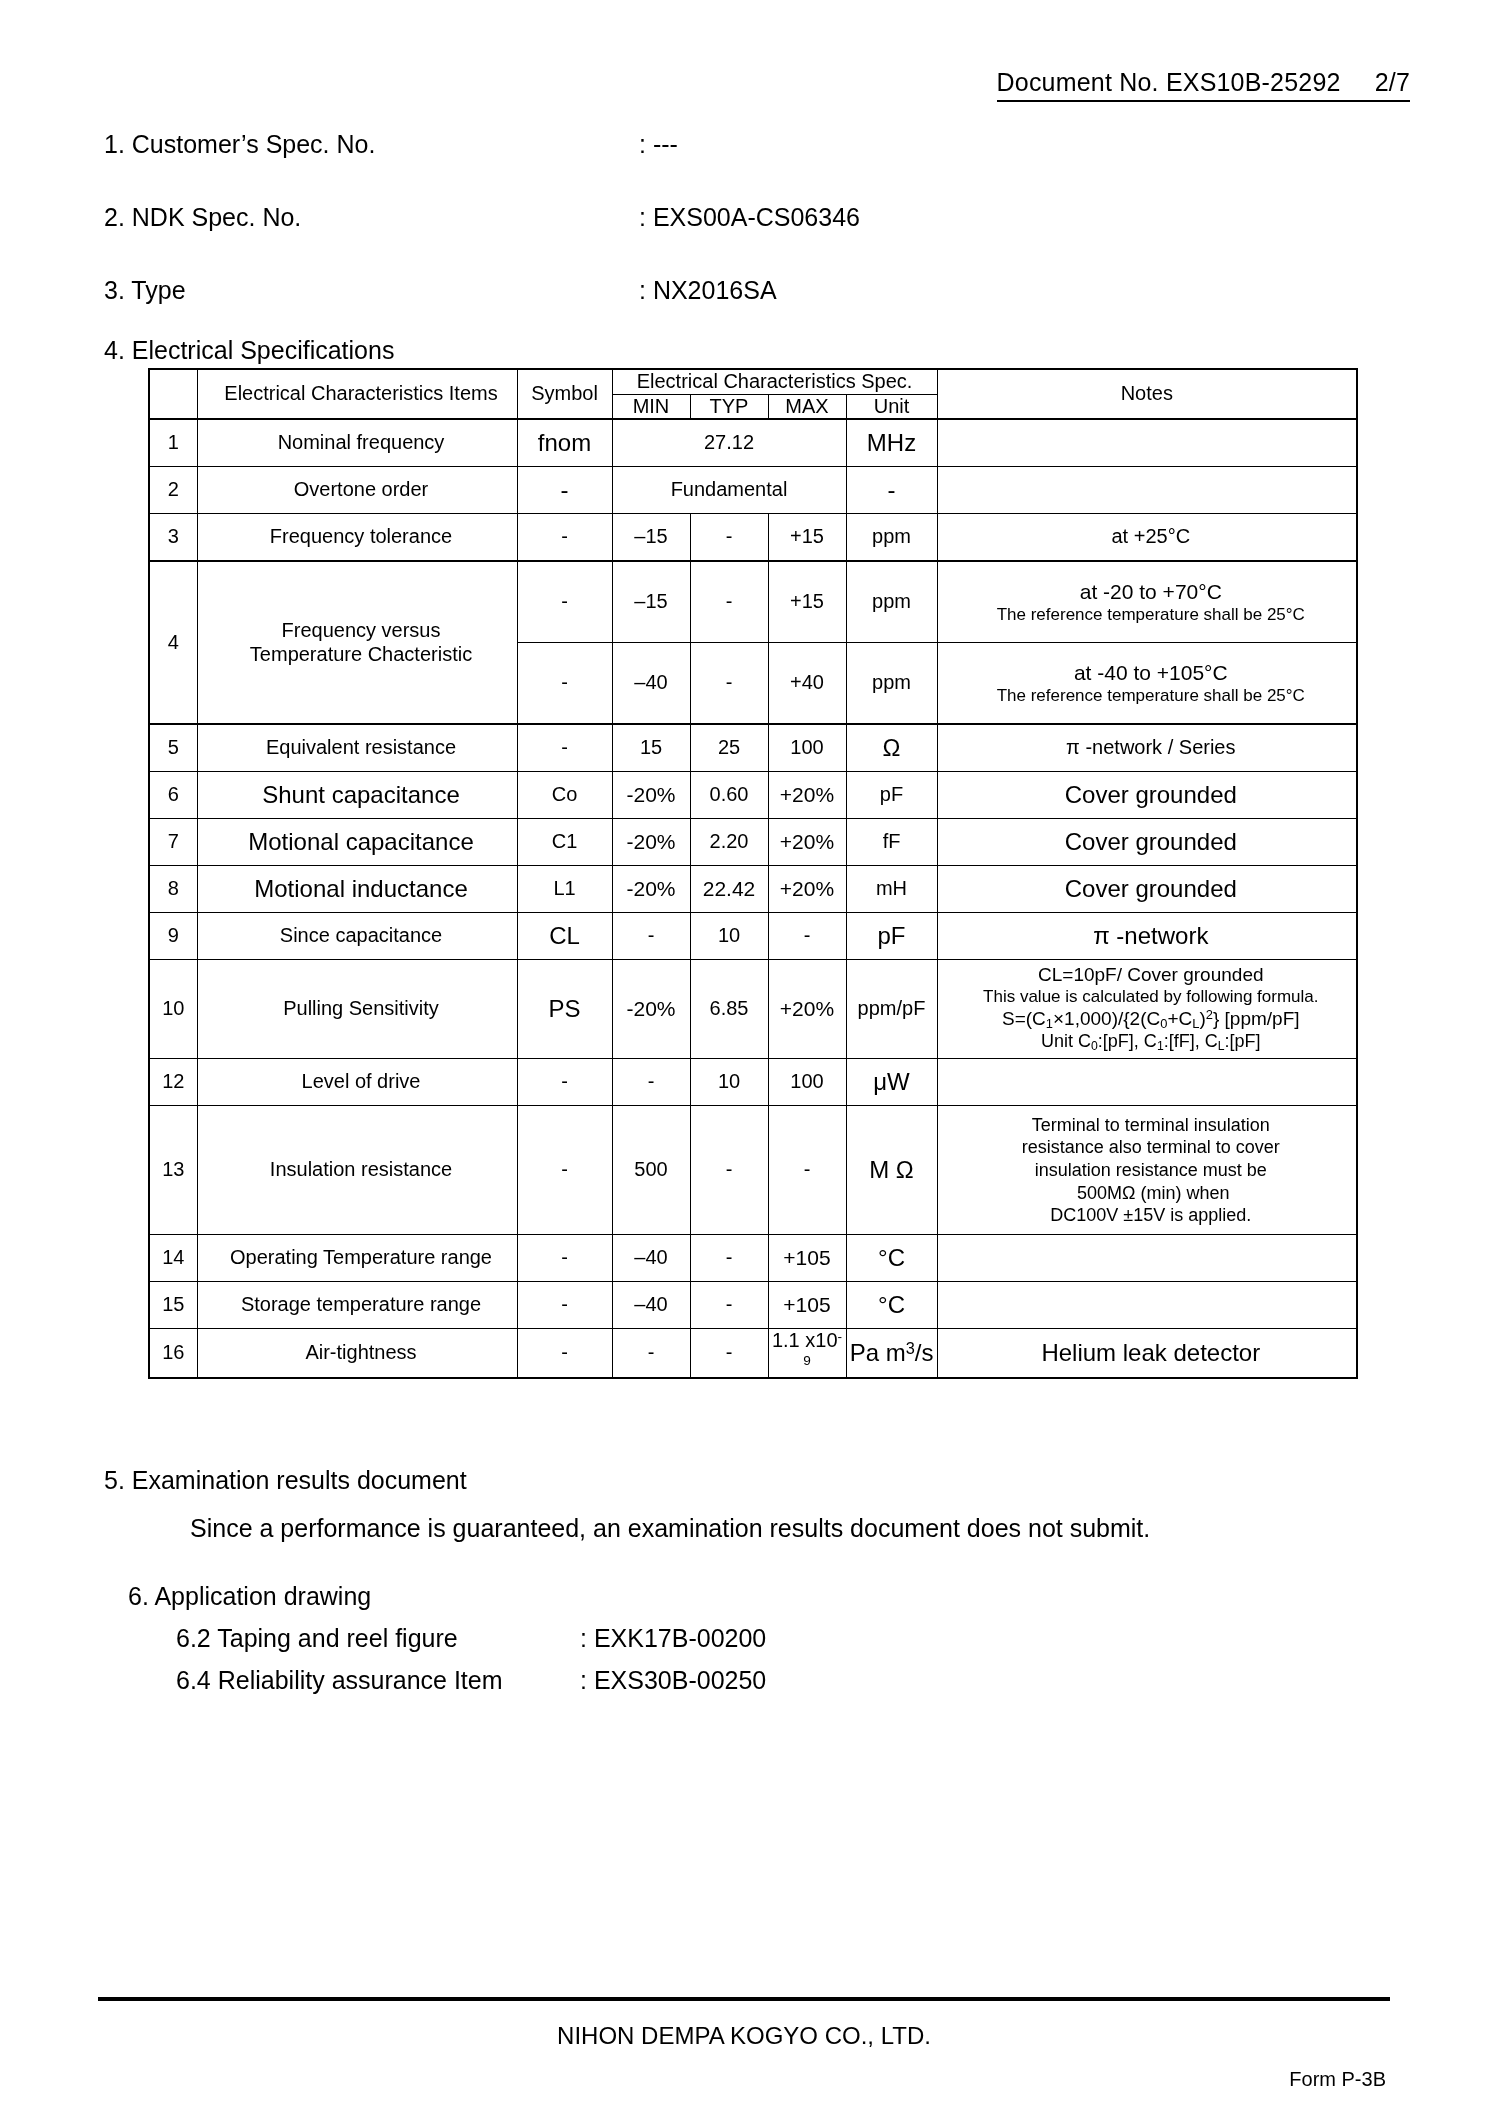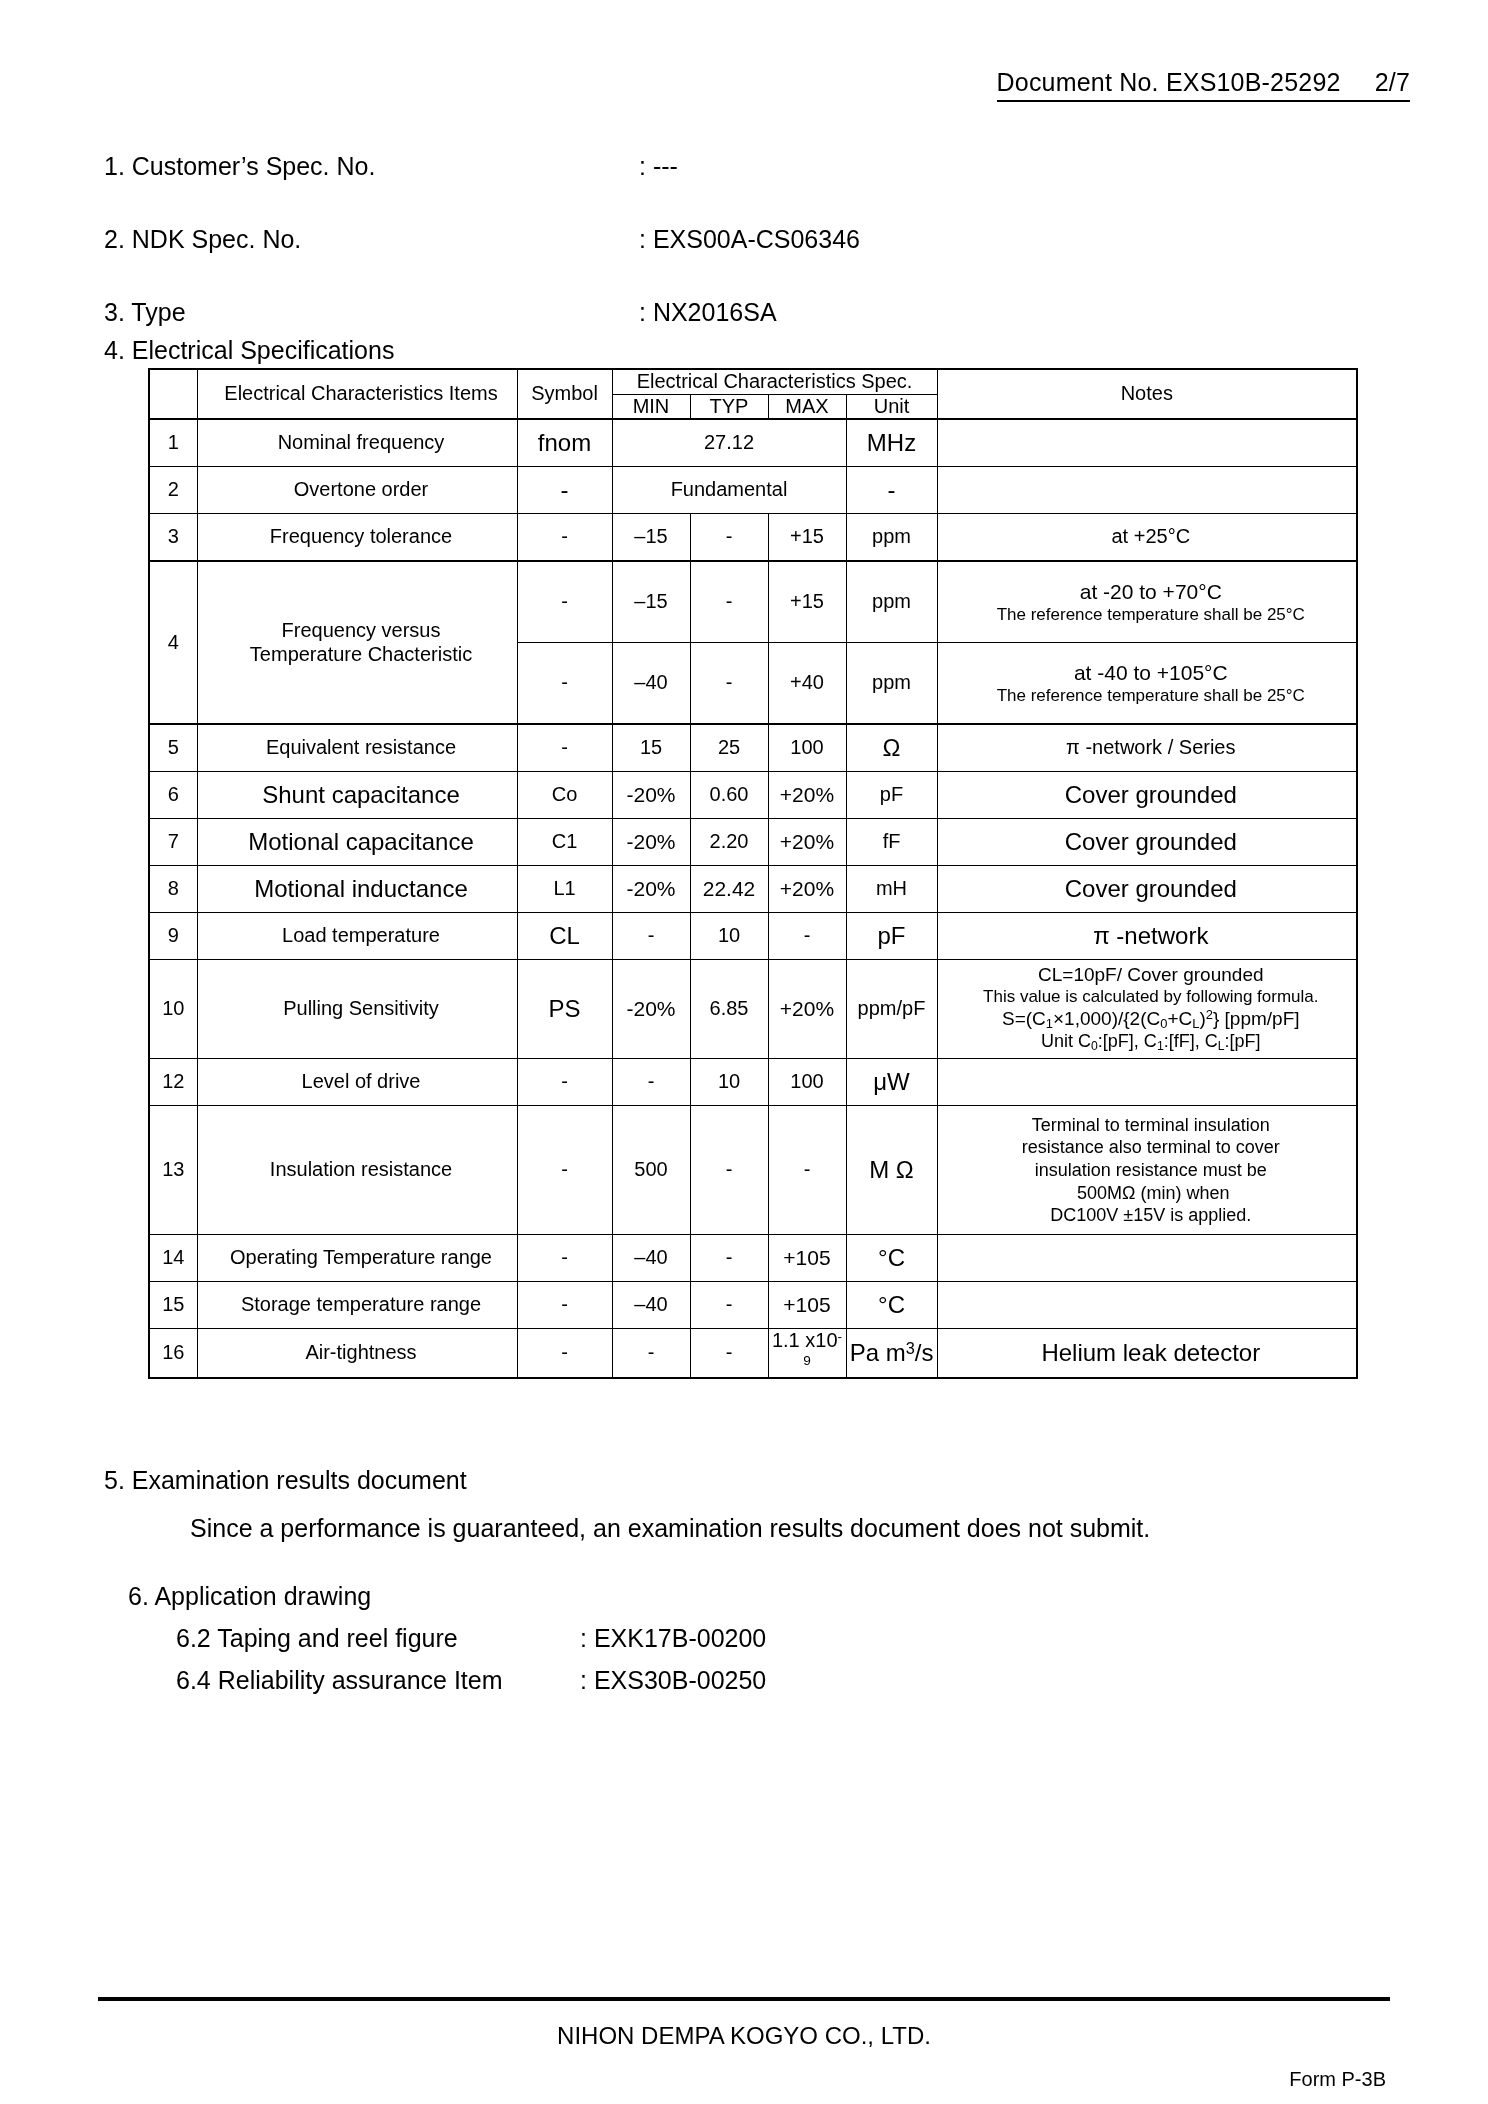--- a/index.html
+++ b/index.html
@@ -39,21 +39,21 @@
 
   
   .spec-list {
     position: absolute;
     left: 104px;
     top: 108px;
     width: 1300px;
   }
   .spec-line {
     display: flex;
-    align-items: flex-end;
+    align-items: center;
     height: 73px;
     font-size: 25px;
   }
   .spec-label { width: 535px; white-space: nowrap; }
   .spec-value { white-space: nowrap; }
 
   
   .sec4-title {
     position: absolute;
     left: 104px;
@@ -327,21 +327,21 @@
           <td class="val">L1</td>
           <td class="val sm">-20%</td>
           <td class="val sm">22.42</td>
           <td class="val sm">+20%</td>
           <td class="unit">mH</td>
           <td class="notes big">Cover grounded</td>
         </tr>
 
         <tr class="rowpad-m">
           <td class="num">9</td>
-          <td class="item">Load temperature</td>
+          <td class="item">Since capacitance</td>
           <td class="unit big">CL</td>
           <td class="val">-</td>
           <td class="val">10</td>
           <td class="val">-</td>
           <td class="unit big">pF</td>
           <td class="notes big">π -network</td>
         </tr>
 
         <tr>
           <td class="num" style="height:98px">10</td>

